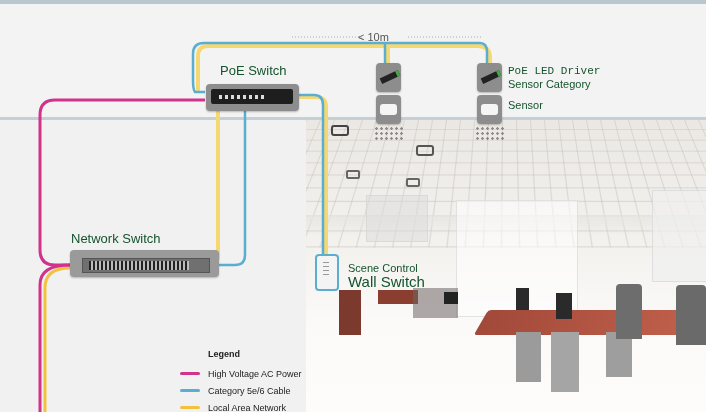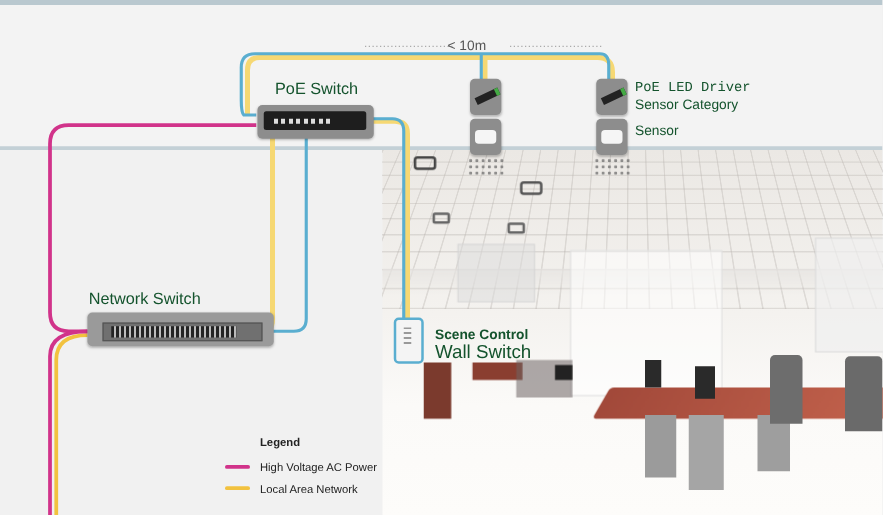--- a/index.html
+++ b/index.html
@@ -108,26 +108,30 @@
 <div style="position:absolute;left:374px;top:126px;width:30px;height:16px;background:radial-gradient(circle,#666 1px,transparent 1.5px) 0 0/5px 5px;opacity:.7;"></div>
 <div style="position:absolute;left:475px;top:126px;width:30px;height:16px;background:radial-gradient(circle,#666 1px,transparent 1.5px) 0 0/5px 5px;opacity:.7;"></div>
 
 <div class="label label-sm" style="left:508px;top:65px;font-size:11px;font-family:Liberation Mono, monospace;">PoE LED Driver</div>
 <div class="label label-sm" style="left:508px;top:78px;font-size:11px;">Sensor Category</div>
 <div class="label label-sm" style="left:508px;top:99px;font-size:11px;">Sensor</div>
 
 <div style="position:absolute;left:315px;top:254px;width:20px;height:33px;background:#f4f4f4;border:2px solid #5aaed0;border-radius:4px;">
   <div style="position:absolute;left:6px;top:6px;width:6px;height:14px;background:repeating-linear-gradient(180deg,#999 0 1px,transparent 1px 4px);"></div>
 </div>
-<div class="label label-sm" style="left:348px;top:262px;font-size:11px;font-weight:bold;">Scene Control</div>
+<div class="label label-sm" style="left:348px;top:262px;font-size:11px;">Scene Control</div>
 <div class="label label-sm" style="left:348px;top:275px;font-size:15px;">Wall Switch</div>
 
 <div class="legend">
   <div class="legend-title">Legend</div>
   <div class="legend-row">
     <div class="swatch" style="background:#d1338a;"></div>
     <span>High Voltage AC Power</span>
   </div>
   <div class="legend-row">
+    <div class="swatch" style="background:#5aaed0;"></div>
+    <span>Category 5e/6 Cable</span>
+  </div>
+  <div class="legend-row">
     <div class="swatch" style="background:#f2c23f;"></div>
     <span>Local Area Network</span>
   </div>
 </div>
 
 </body></html>

